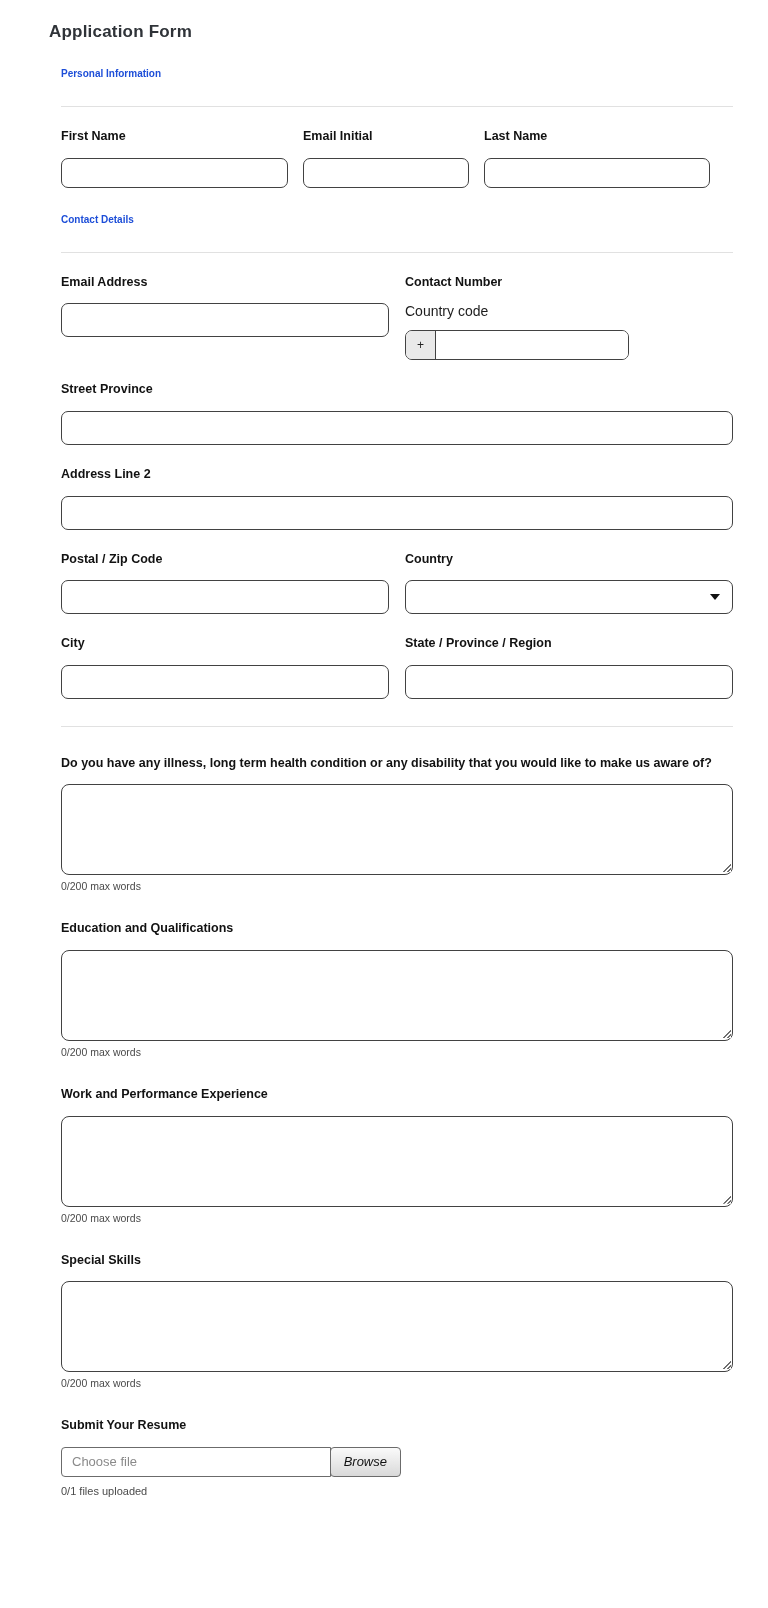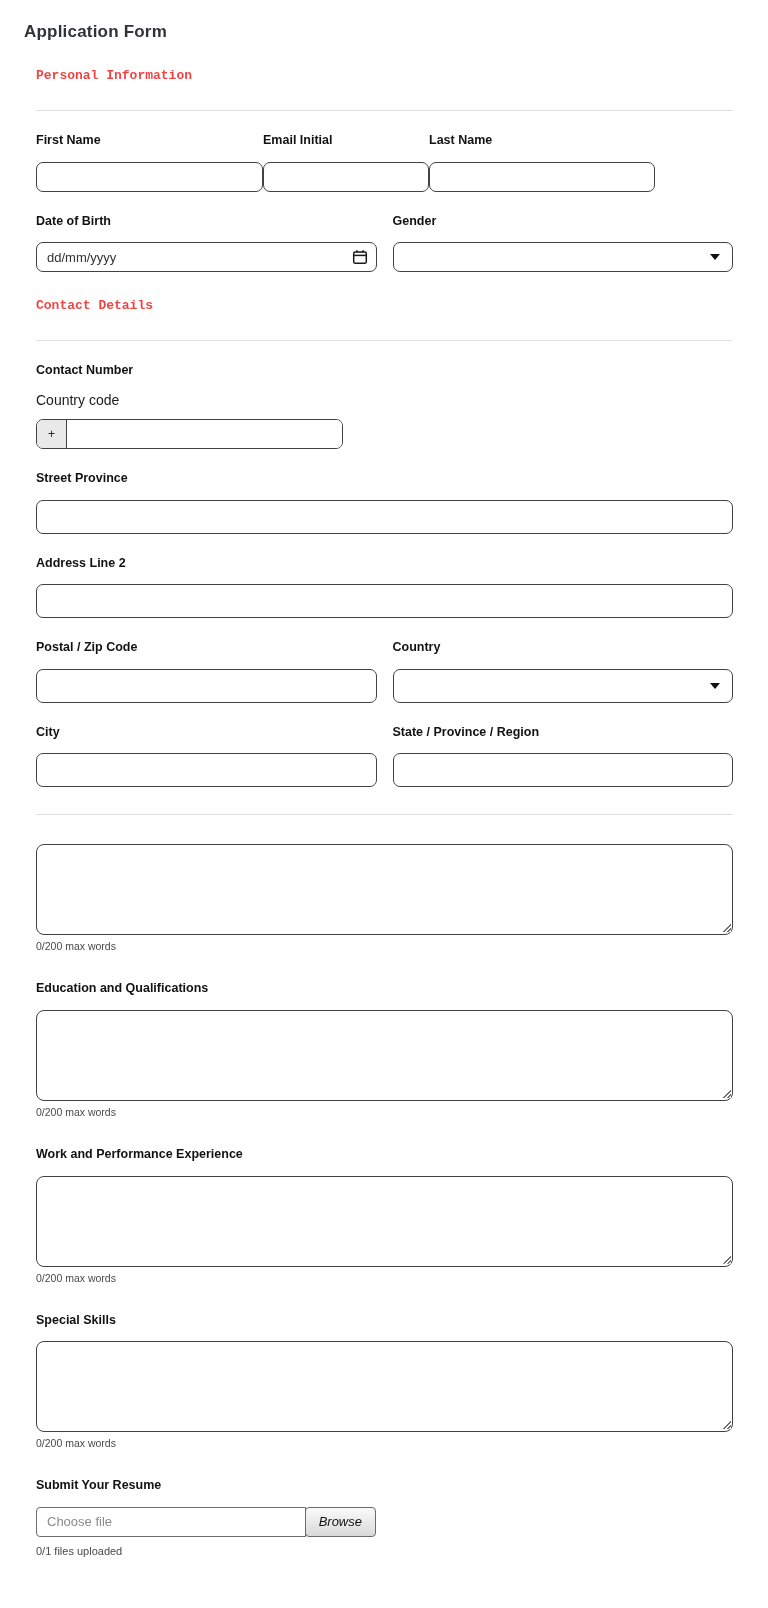--- a/index.html
+++ b/index.html
@@ -2,31 +2,30 @@
 <html><head>
 <meta charset="utf-8">
 <style>
   * { box-sizing: border-box; }
   html,body { margin:0; padding:0; background:#ffffff; }
   body {
     width:768px; min-height:1608px;
     font-family:"Liberation Sans", sans-serif;
     color:#161616;
   }
-  .page { padding:20px 24px 14px 24px; }
+  .page { padding:20px 24px 14px 24px;margin-left:25px; }
   .app-title {
     font-size:17px; font-weight:bold; color:#2f3338;
     margin:2px 0 0 0; letter-spacing:.2px;
   }
   .form { padding:0 11px 0 12px; }
 
   .section-heading {
-    color:#ef4444; font-size:13px; font-weight:bold;
+    color:#1d4ed8; font-size:10px; font-weight:bold;
     margin-top:26px;
-    font-family:Liberation Mono, monospace;
   }
   .divider { border:none; border-top:1px solid #e1e1e1; margin:27px 0 0 0; }
 
   .field { margin-top:22px; }
   .field-label {
     display:block; font-size:12.5px; font-weight:bold; color:#121212;
     margin-bottom:13px; line-height:1.25;
   }
   .sub-label {
     display:block; font-size:14px; font-weight:normal; color:#1c1c1c;
@@ -36,21 +35,21 @@
   .text-input {
     display:block; width:100%; height:30px;
     border:1px solid #424242; border-radius:7px;
     padding:0 10px; font-size:13px; font-family:inherit; color:#111;
     background:#fff; outline:none;
   }
   .text-input::placeholder { color:#333; }
   .tall { height:34px; }
 
   .row { display:flex; }
-  .row-names { }
+  .row-names { gap:15px; }
   .col-first { flex:0 0 227px; }
   .col-middle { flex:0 0 166px; }
   .col-last { flex:0 0 226px; }
   .row-2col { gap:16px; }
   .row-2col > .col { flex:1 1 0; min-width:0; }
 
   
   .input-wrap { position:relative; }
   .date-icon { position:absolute; right:9px; top:7px; width:16px; height:16px; pointer-events:none; }
 
@@ -133,46 +132,29 @@
       <div class="field col-middle">
         <label class="field-label">Email Initial</label>
         <input class="text-input" type="text" value="" style="">
       </div>
       <div class="field col-last">
         <label class="field-label">Last Name</label>
         <input class="text-input" type="text" value="" style="">
       </div>
     </div>
 
-    <div class="row row-2col">
-      <div class="field col">
-        <label class="field-label">Date of Birth</label>
-        <div class="input-wrap">
-          <input class="text-input" type="text" placeholder="dd/mm/yyyy" style="">
-          <svg class="date-icon" viewBox="0 0 16 16">
-            <rect x="1.7" y="3" width="12.6" height="11.3" rx="1.6" fill="none" stroke="#1a1a1a" stroke-width="1.5"></rect>
-            <line x1="1.7" y1="6.4" x2="14.3" y2="6.4" stroke="#1a1a1a" stroke-width="1.5"></line>
-            <line x1="5" y1="1.2" x2="5" y2="3.4" stroke="#1a1a1a" stroke-width="1.5"></line>
-            <line x1="11" y1="1.2" x2="11" y2="3.4" stroke="#1a1a1a" stroke-width="1.5"></line>
-          </svg>
-        </div>
-      </div>
-      <div class="field col">
-        <label class="field-label">Gender</label>
-        <div class="select-wrap">
-          <select class="select"><option value=""></option></select>
-          <span class="select-arrow"></span>
-        </div>
-      </div>
-    </div>
 
     <div class="section-heading">Contact Details</div>
     <hr class="divider">
 
     <div class="row row-2col">
+      <div class="field col">
+        <label class="field-label">Email Address</label>
+        <input class="text-input tall" type="text" value="" style="">
+      </div>
       <div class="field col">
         <label class="field-label">Contact Number</label>
         <div class="cc-row">
           <div class="cc-col">
             <span class="sub-label">Country code</span>
             <div class="cc-group">
               <span class="cc-prefix">+</span>
               <input class="cc-input" type="text" value="" style="">
             </div>
           </div>
@@ -211,20 +193,21 @@
       </div>
       <div class="field col">
         <label class="field-label">State / Province / Region</label>
         <input class="text-input tall" type="text" value="" style="">
       </div>
     </div>
 
     <hr class="divider">
 
     <div class="field ta-field">
+      <label class="field-label">Do you have any illness, long term health condition or any disability that you would like to make us aware of?</label>
       <div class="ta-wrap">
         <textarea class="ta" style=""></textarea>
         <span class="resize-handle"></span>
       </div>
       <div class="counter">0/200 max words</div>
     </div>
 
     <div class="field ta-field">
       <label class="field-label">Education and Qualifications</label>
       <div class="ta-wrap">

